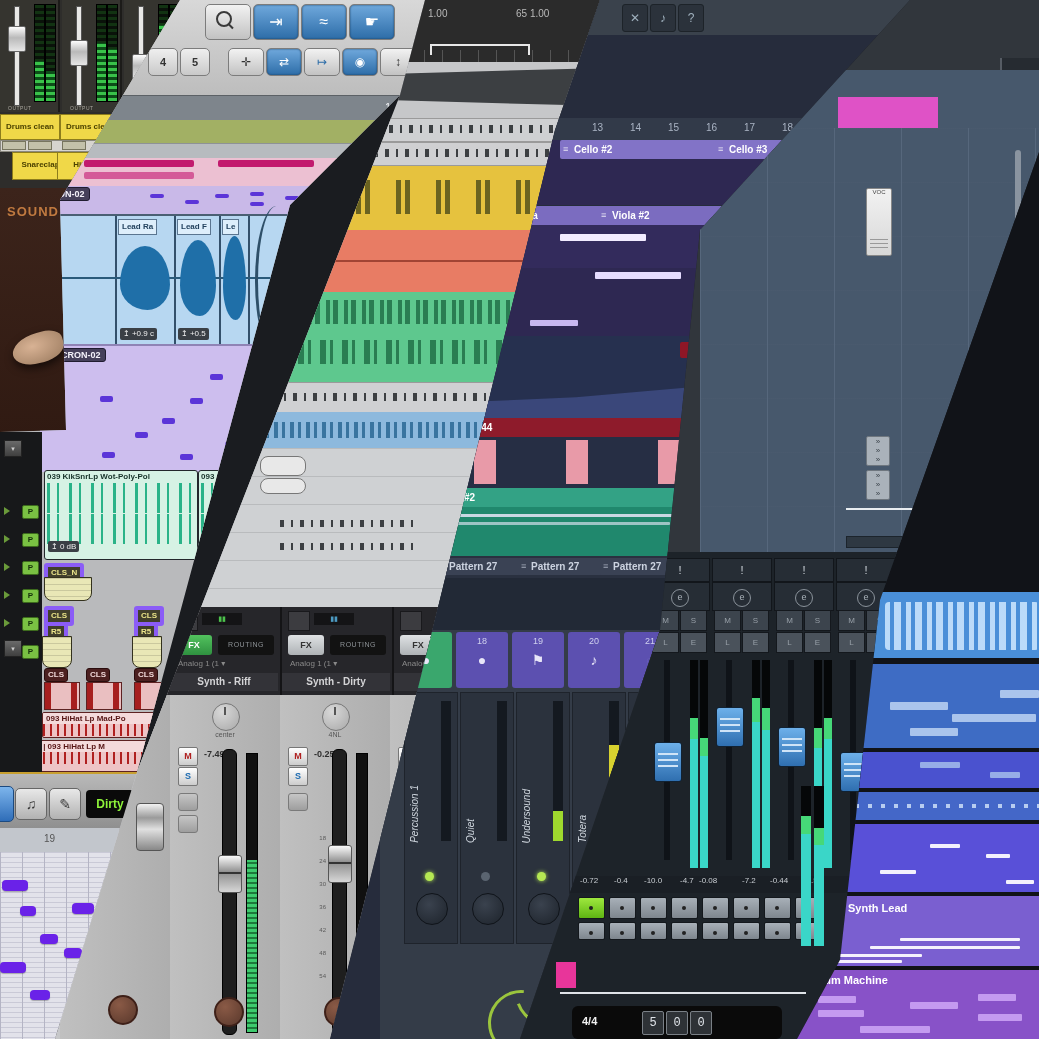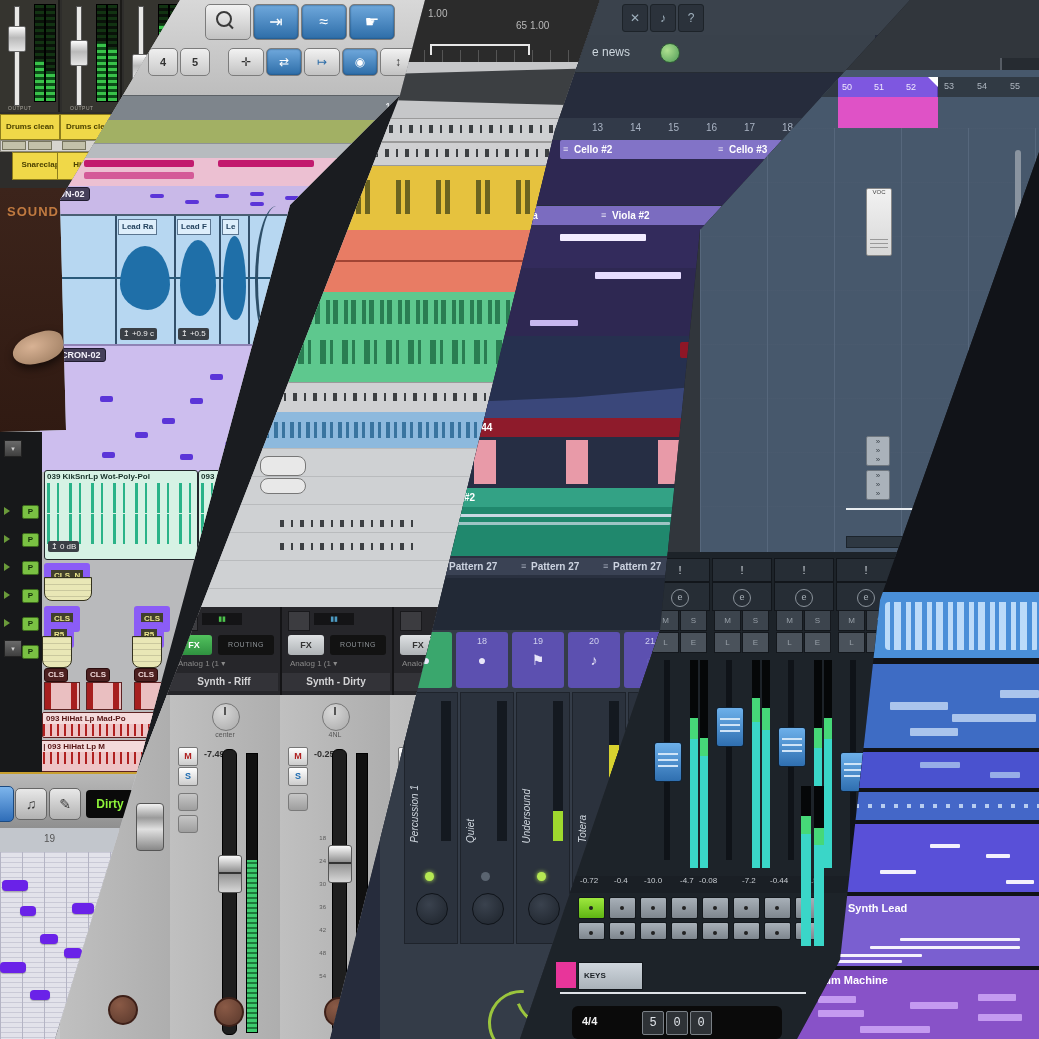--- a/index.html
+++ b/index.html
@@ -50,21 +50,21 @@
   .ed-line{position:absolute;left:0;right:0;top:61px;height:2px;background:#2a5a7a;}
   .ed-badge{position:absolute;bottom:4px;height:12px;background:#3a3f45;border-radius:2px;color:#eee;font-size:8px;
     line-height:12px;padding:0 3px;white-space:nowrap;}
   .ed-curve{position:absolute;right:44px;top:-10px;width:40px;height:150px;border-left:3px solid #2e4f68;border-radius:50%;}
   #rp-midi2{position:absolute;left:40px;top:344px;width:360px;height:126px;background:#cdbeee;border-top:2px solid #8f83b5;}
   .kik{position:absolute;background:#d6f2e4;border:1px solid #23272b;border-radius:3px;overflow:hidden;}
   .kik .t{font-size:8px;font-weight:bold;color:#17332a;padding:1px 2px;white-space:nowrap;}
   .kik .w{height:30px;margin:1px 2px;background:
      repeating-linear-gradient(90deg,#2ab388 0 3px,transparent 3px 10px,#2ab388 10px 12px,transparent 12px 22px);}
   .kbadge{position:absolute;background:#3a3f45;border-radius:2px;color:#eee;font-size:8px;line-height:11px;padding:0 3px;}
-  .clschip{position:absolute;background:#413f2c;border:7px solid #8b5cf6;border-radius:3px;color:#eae489;
+  .clschip{position:absolute;background:#413f2c;border:4px solid #8b5cf6;border-radius:3px;color:#eae489;
     font-size:8px;font-weight:bold;line-height:10px;padding:1px 3px;}
   .clsbody{position:absolute;background:#e9e7b6;border:1px solid #33311d;border-radius:0 0 8px 8px;
     background-image:repeating-linear-gradient(#00000022 0 1px,transparent 1px 6px);}
   .redchip{position:absolute;background:#4c2020;border:1px solid #2a0d0d;border-radius:3px;color:#f0d8d8;
     font-size:8px;font-weight:bold;line-height:10px;padding:1px 3px;}
   .redbody{position:absolute;background:#eabfc1;border:1px solid #5d2222;
     background-image:repeating-linear-gradient(90deg,#a61f1f 0 6px,transparent 6px 26px);}
   .hihat{position:absolute;background:#eec4c6;border:1px solid #5d2222;border-radius:2px;overflow:hidden;}
   .hihat .t{font-size:8px;font-weight:bold;color:#571616;padding:1px 3px;white-space:nowrap;background:#f4dadb;}
   .hihat .w{height:12px;background:repeating-linear-gradient(90deg,#b02020 0 2px,transparent 2px 7px);}
@@ -402,21 +402,21 @@
           <div class="pbadge" style="left:22px;top:213px">P</div>
           <div class="" style="position:absolute;left:4px;top:215px;width:0;height:0;border:4px solid transparent;border-left:6px solid #6a9a3a"></div>
         </div>
       <div class="tcp-btn" style="left:4px;top:208px">▾</div>
     </div>
   </div>
 
   <div class="slice" id="s-studioone">
     <div id="so-head">
       <span class="ab" style="left:148px;top:8px;font-size:10px">1.00</span>
-      <span class="ab" style="left:236px;top:20px;font-size:10px">65 1.00</span>
+      <span class="ab" style="left:236px;top:8px;font-size:10px">65 1.00</span>
       <div class="tick"></div>
       <div id="so-loop"></div>
     </div>
     <div class="so-row" style="left:300px;top:68px;width:300px;height:38px;background:#3c3f42;
          clip-path:polygon(0 50%,8% 20%,100% 0,100% 100%,8% 80%)"></div>
     <div class="so-row" style="left:280px;top:118px;width:300px;height:22px;border:1px solid #9a9a9a;background:#cfd0d2">
         <div style="height:8px;margin:6px 8px" class="wave-gray"></div>
       </div>
     <div class="so-row" style="left:276px;top:142px;width:300px;height:22px;border:1px solid #9a9a9a;background:#cfd0d2">
         <div style="height:8px;margin:6px 8px" class="wave-gray"></div>
@@ -533,24 +533,20 @@
       </div>
     </div>
   </div>
 
   <div class="slice" id="s-fl">
     <div id="fl-top">
       <div class="fl-tbtn" style="left:82px">✕</div>
       <div class="fl-tbtn" style="left:110px">♪</div>
       <div class="fl-tbtn" style="left:138px">?</div>
     </div>
-    <div id="fl-news">
-      <span>e news</span>
-      <div class="globe"></div>
-    </div>
     <div id="fl-ruler">
       <span>13</span>
         <span>14</span>
       <span>15</span>
         <span>16</span>
       <span>17</span>
         <span>18</span>
     </div>
     <div class="fl-row lavnotes" style="top:140px;height:65px;background:#2e2852">
       <div class="fl-hdr" style="left:140px;width:152px;background:#8273c7">Cello #2</div>
@@ -652,29 +648,20 @@
           </div>
         </div>
       <div class="cable" style="left:135px;top:330px"></div>
       <div class="cable" style="left:108px;top:360px;transform:rotate(140deg)"></div>
     </div>
   </div>
 
   <div class="slice" id="s-cubase">
     <div class="ab" style="left:1000px;top:58px;width:39px;height:176px;background:#262b31;border-left:2px solid #565c64"></div>
     <div id="cu-proj">
-      <div id="cu-ruler">
-        <div class="cu-cyc" style="left:138px">50</div>
-        <div class="cu-cyc" style="left:170px">51</div>
-        <div class="cu-cyc" style="left:202px">52</div>
-        <span class="cu-pnum" style="left:244px">53</span>
-        <span class="cu-pnum" style="left:277px">54</span>
-        <span class="cu-pnum" style="left:310px">55</span>
-        <div style="position:absolute;left:228px;top:0;border-style:solid;border-width:0 10px 10px 0;border-color:transparent #fff transparent transparent"></div>
-      </div>
       <div id="cu-pink"></div>
       <div id="cu-grid">
         <div id="cu-voc"><span>VOC</span></div>
         <div class="coil" style="left:166px;top:308px">»<br>»<br>»</div>
         <div class="coil" style="left:166px;top:342px">»<br>»<br>»</div>
         <div style="position:absolute;left:146px;top:380px;width:100px;height:2px;background:#e8ecf0"></div>
         <div style="position:absolute;left:146px;top:408px;width:92px;height:10px;background:#2e3842;border:1px solid #1c242c"></div>
       </div>
       <div id="cu-scroll"></div>
     </div>
@@ -768,27 +755,20 @@
           <div class="cu-mon" style="position:absolute;left:182px;top:370px;height:16px"></div>
           <div class="cu-mon" style="position:absolute;left:213px;top:345px"></div>
           <div class="cu-mon" style="position:absolute;left:213px;top:370px;height:16px"></div>
           <div class="cu-mon" style="position:absolute;left:244px;top:345px"></div>
           <div class="cu-mon" style="position:absolute;left:244px;top:370px;height:16px"></div>
           <div class="cu-mon" style="position:absolute;left:275px;top:345px"></div>
           <div class="cu-mon" style="position:absolute;left:275px;top:370px;height:16px"></div>
         </div>
 
       <div class="ab" style="left:36px;top:410px;width:20px;height:26px;background:#e8359a"></div>
-      <div id="cu-groups" class="ab" style="left:58px;top:410px;width:300px;height:26px">
-
-      <div class="cu-group">DRUMS</div>
-          <div class="cu-group">BASS</div>
-          <div class="cu-group">GUITARS</div>
-          <div class="cu-group">KEYS</div>
-        </div>
       <div class="ab" style="left:40px;top:440px;width:246px;height:2px;background:#dfe3e8"></div>
       <div class="cu-meter" style="left:281px;top:234px;height:160px;width:10px">
           <i style="height:130px"></i>
         </div>
       <div class="cu-meter" style="left:294px;top:234px;height:160px;width:10px">
           <i style="height:118px"></i>
         </div>
     </div>
     <div id="cu-transport">
       <span id="cu-ts">4/4</span>

